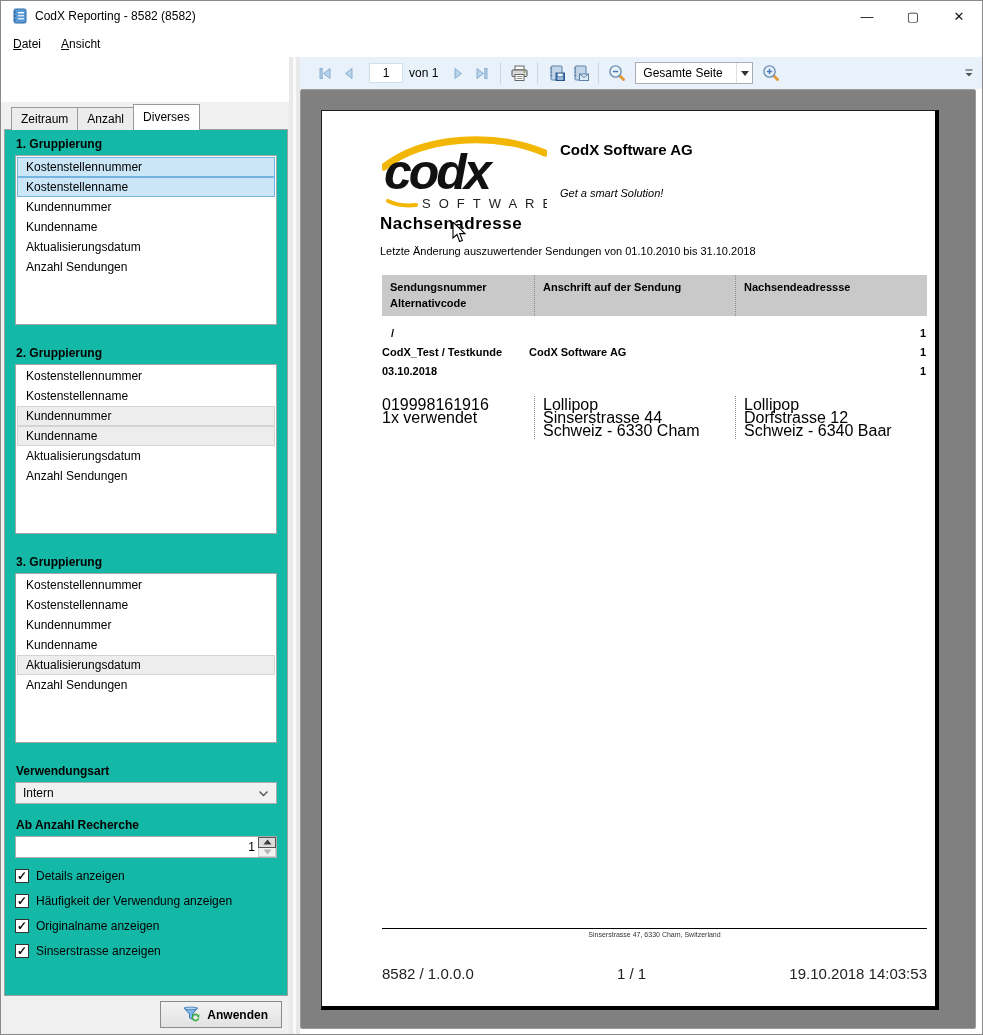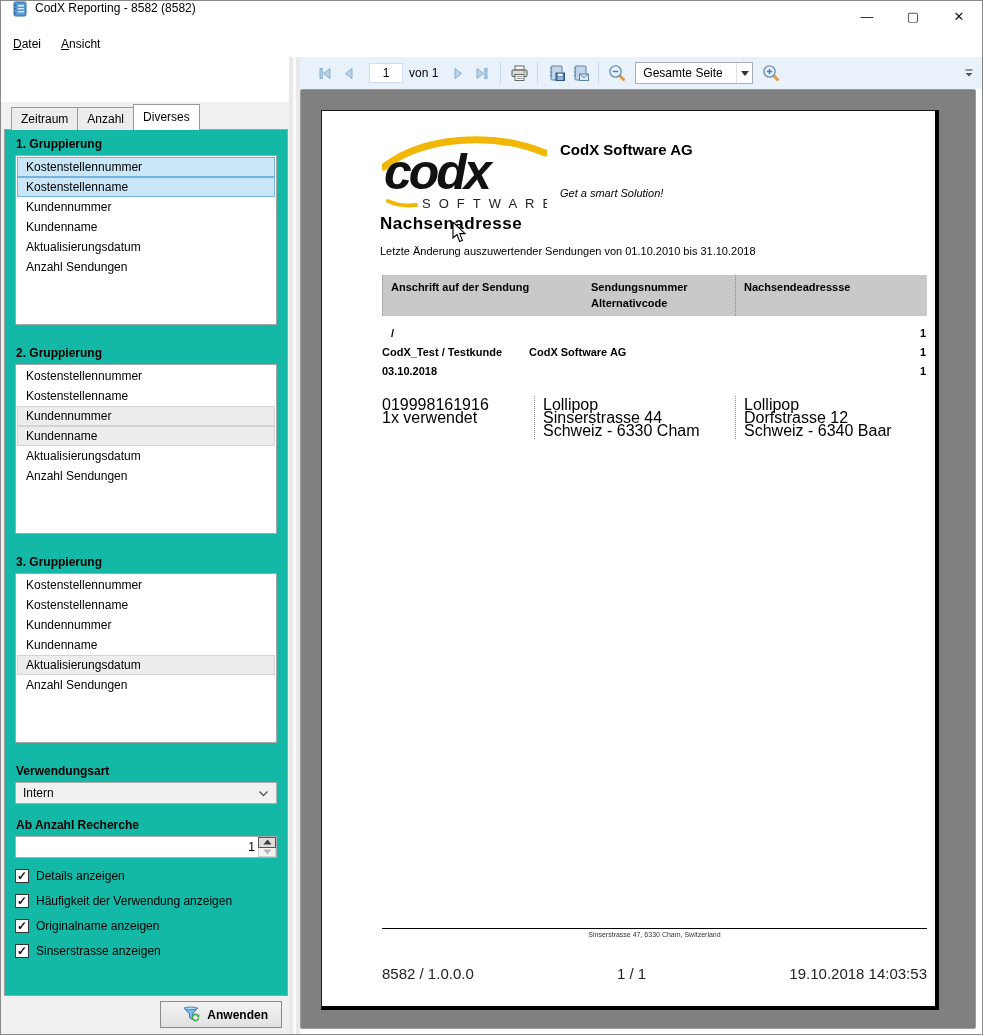--- a/index.html
+++ b/index.html
@@ -4,21 +4,21 @@
 <style>
   * { margin:0; padding:0; box-sizing:border-box; }
   html,body { width:983px; height:1035px; }
   body {
     font-family:"Liberation Sans", sans-serif;
     font-size:12px; color:#000;
     background:#fff; position:relative;
     border:1px solid #898989; overflow:hidden;
   }
   
-  .titlebar { position:absolute; left:0; top:0; right:0; height:30px; background:#fff; display:flex; }
+  .titlebar { position:absolute; left:0; top:0; right:0; height:30px; background:#fff; display:flex; align-items:center; }
   .app-icon { width:16px; height:16px; margin-left:10px; }
   .title-text { margin-left:8px; font-size:12px; }
   .win-controls { margin-left:auto; display:flex; height:100%; }
   .win-btn { width:46px; height:100%; display:flex; align-items:center; justify-content:center; font-size:13px; color:#111; cursor:default; }
   
   .menubar { position:absolute; left:0; top:30px; right:0; height:26px; background:#fff; display:flex; align-items:center; padding-left:10px; gap:16px; }
   .menu-item { font-size:12px; padding:3px 2px; }
   .menu-item u { text-decoration:underline; }
   
   .sidebar { position:absolute; left:0; top:56px; width:288px; bottom:0; background:#f0f0f0;margin-top:45px; }
@@ -316,26 +316,26 @@
       <div class="pg rpt-title">Nachsenadresse</div>
 
       <svg class="pg cursor-icon" width="15" height="21" viewBox="0 0 15 21">
         <path d="M1,0 L1,16 L5,12.5 L7.6,19.5 L10.4,18.4 L7.8,11.6 L13,11.6 Z" fill="#fff" stroke="#000" stroke-width="1.1"></path>
       </svg>
 
       <div class="pg rpt-subtitle">Letzte Änderung auszuwertender Sendungen von 01.10.2010 bis 31.10.2018</div>
 
       <div class="pg rtable">
         <div class="thead">
-          <div class="th th2">
-            <div>Anschrift auf der Sendung</div>
-          </div>
           <div class="th th1">
             <div>Sendungsnummer</div>
             <div>Alternativcode</div>
+          </div>
+          <div class="th th2">
+            <div>Anschrift auf der Sendung</div>
           </div>
           <div class="th th3">
             <div>Nachsendeadressse</div>
           </div>
         </div>
         <div class="tgap"></div>
         <div class="grow">
           <span class="g1">/</span>
           <span class="cnt">1</span>
         </div>

